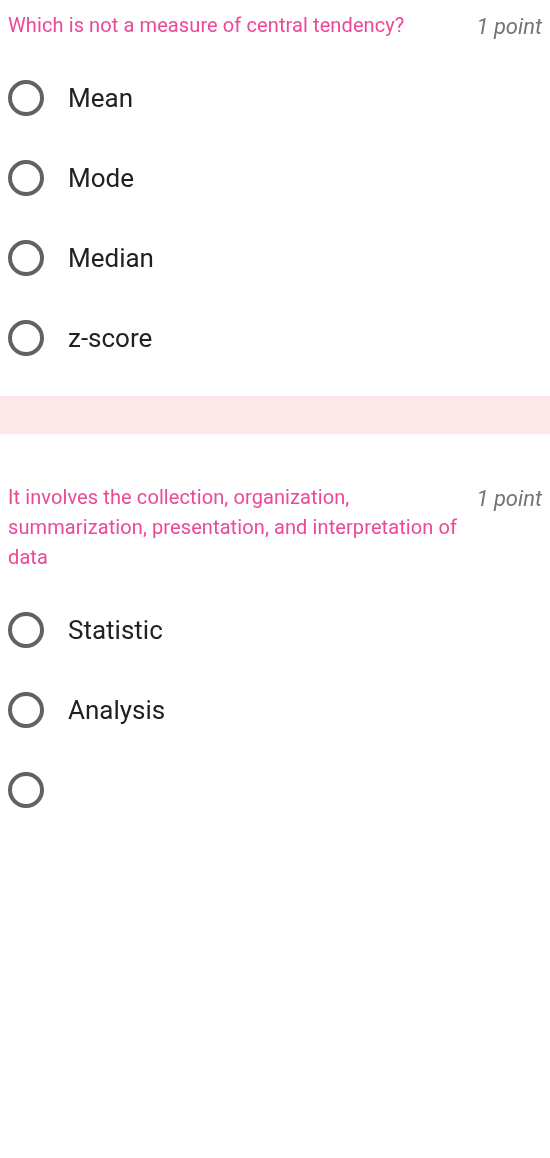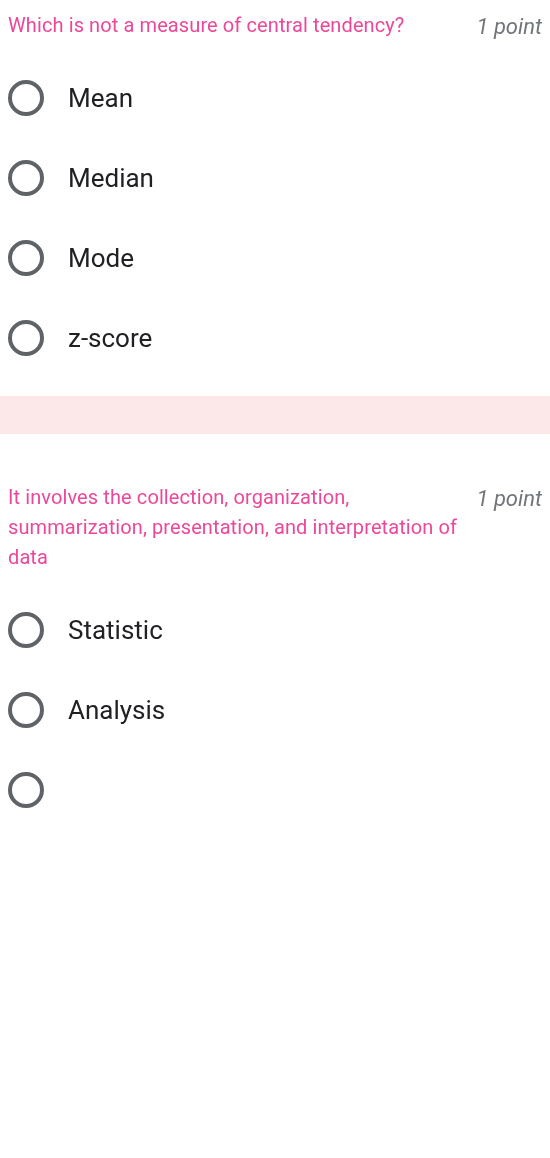--- a/index.html
+++ b/index.html
@@ -76,25 +76,25 @@
     <div class="question-text">Which is not a measure of central tendency?</div>
     <div class="points">1 point</div>
   </div>
   <div class="options">
     <div class="option">
       <div class="radio"></div>
       <div class="option-label">Mean</div>
     </div>
     <div class="option">
       <div class="radio"></div>
-      <div class="option-label">Median</div>
+      <div class="option-label">Mode</div>
     </div>
     <div class="option">
       <div class="radio"></div>
-      <div class="option-label">Mode</div>
+      <div class="option-label">Median</div>
     </div>
     <div class="option">
       <div class="radio"></div>
       <div class="option-label">z-score</div>
     </div>
   </div>
 </div>
 
 <div class="separator"></div>
 

